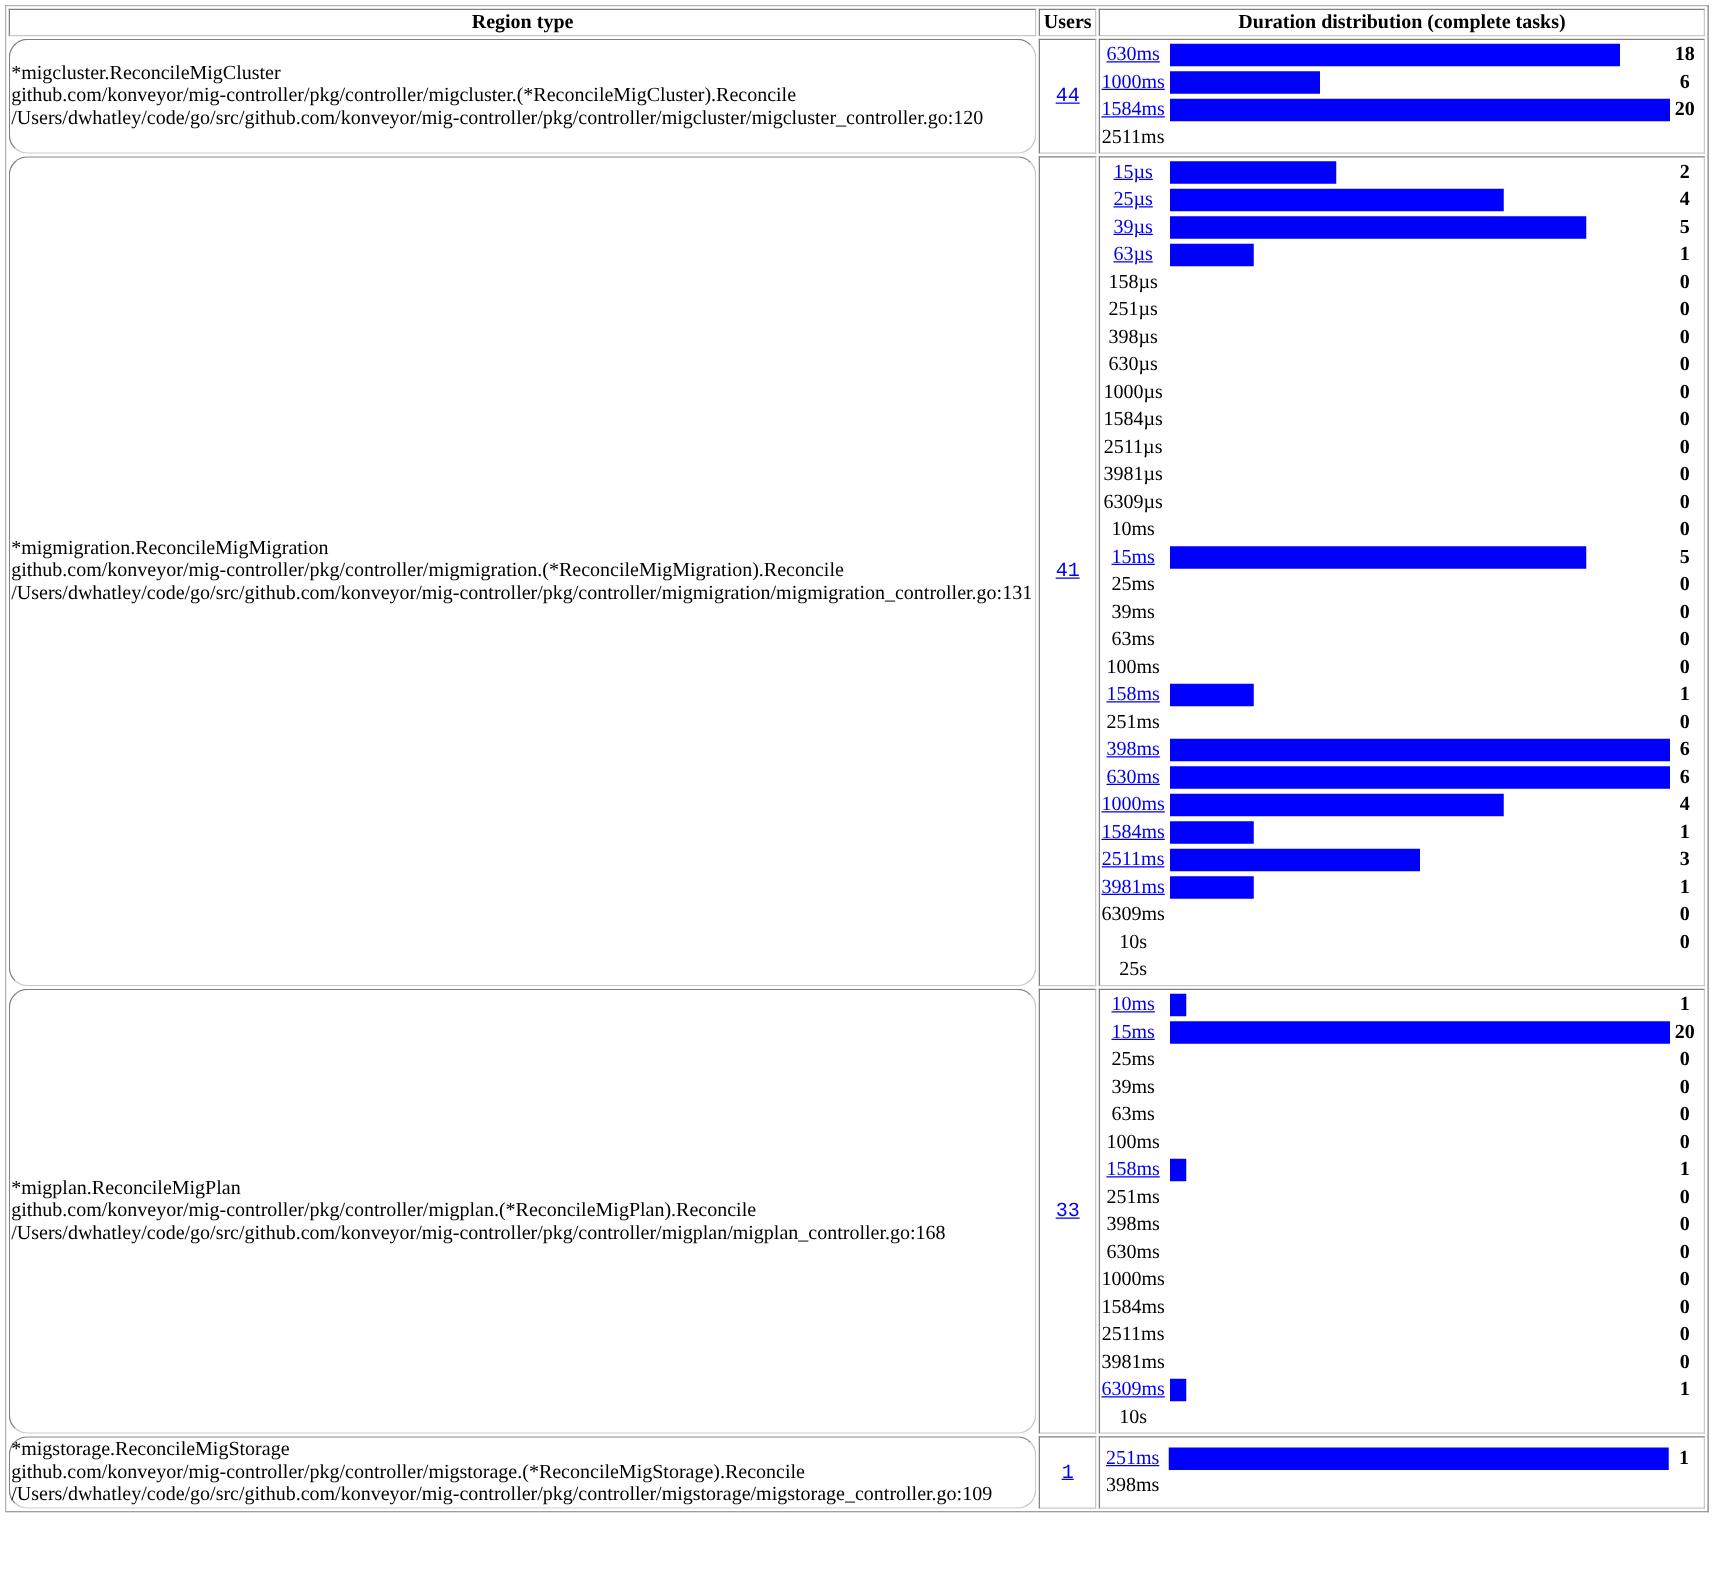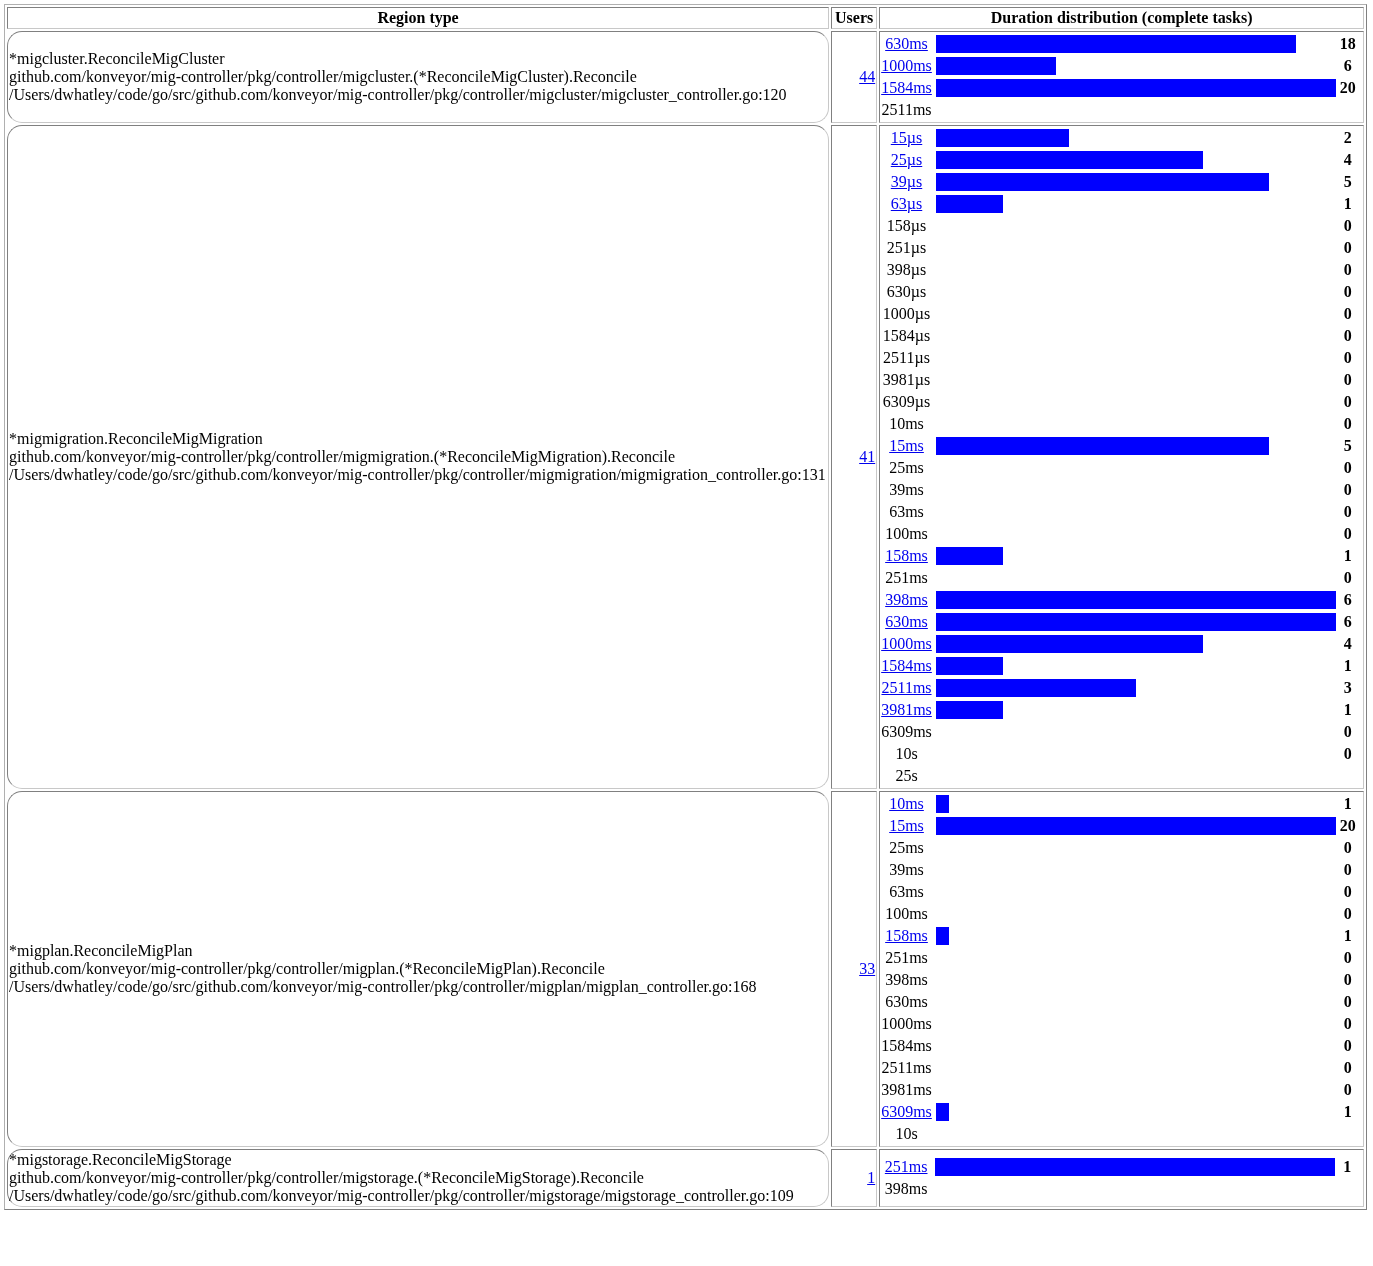--- a/index.html
+++ b/index.html
@@ -21,21 +21,21 @@
   table.main > tbody > tr > th,
   table.main > tbody > tr > td {
     border: 1px solid #808080;
     border-bottom-color: #c8c8c8;
     border-right-color: #c8c8c8;
     padding: 1px;
     vertical-align: middle;
   }
   th { font-weight: bold; text-align: center; line-height: 18px; }
   td.region { text-align: left; line-height: 18px; white-space: nowrap; width: 816px; border-radius: 15px; }
-  td.count { width: 42px; text-align: right; }
+  td.count { width: 42px; text-align: center; font-family: Liberation Mono, monospace; }
   td.dist { width: 480px; padding: 2px 4px 2px 2px; }
   a { color: #0000ee; text-decoration: underline; }
   .hist { border-collapse: collapse; }
   .hist td { padding: 0; height: 22px; vertical-align: middle; }
   .hist td.lbl { text-align: center; white-space: nowrap; padding-right: 4px; min-width: 50px; margin-top: 32px; }
   .hist td.barcell { width: 400px; }
   .hist .bar { height: 18px; background: #0000ff; }
   .hist td.cnt { text-align: center; padding-left: 2px; min-width: 20px; font-weight: bold; }
 </style>
 </head>

